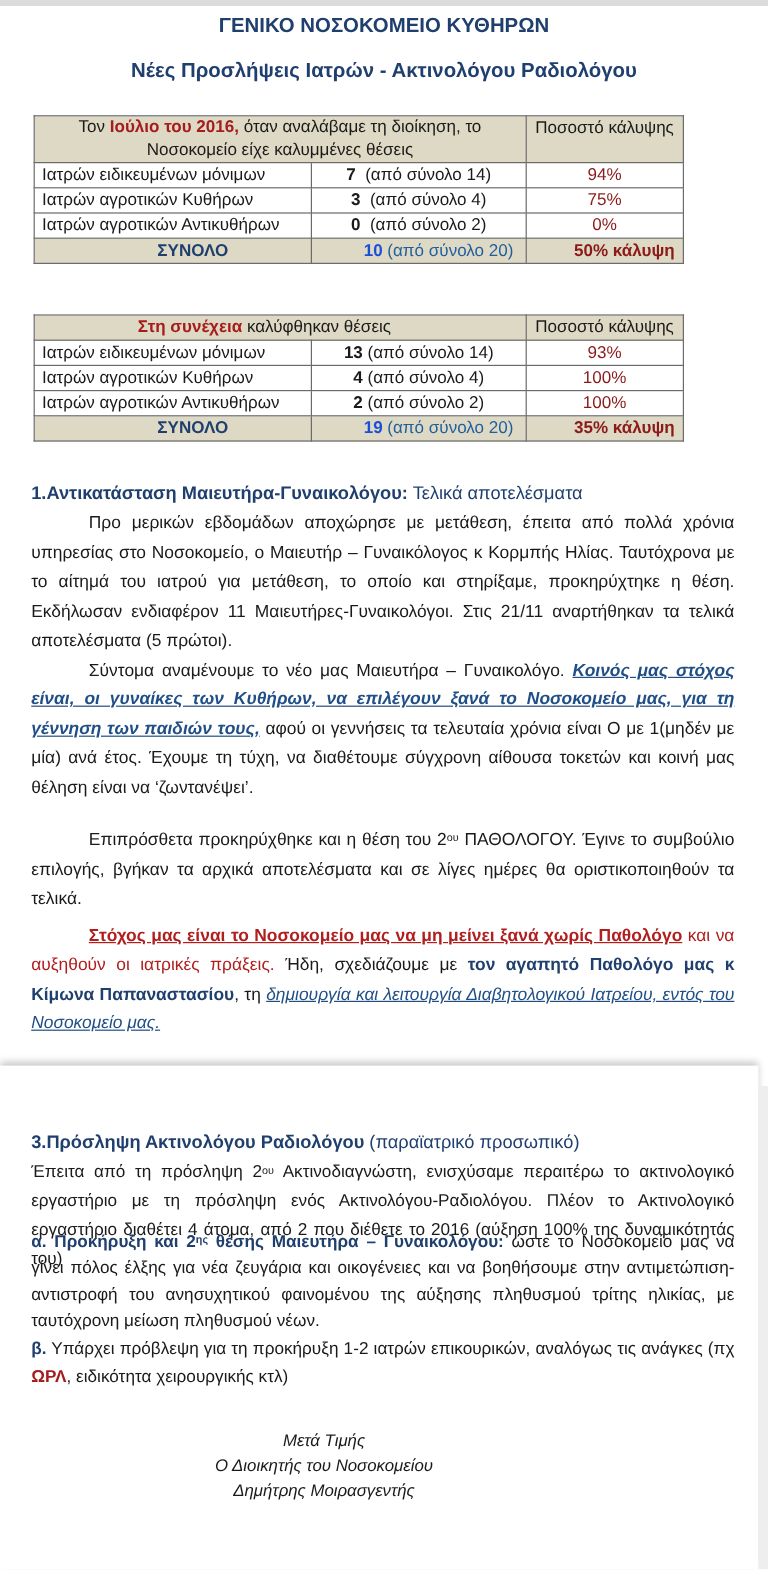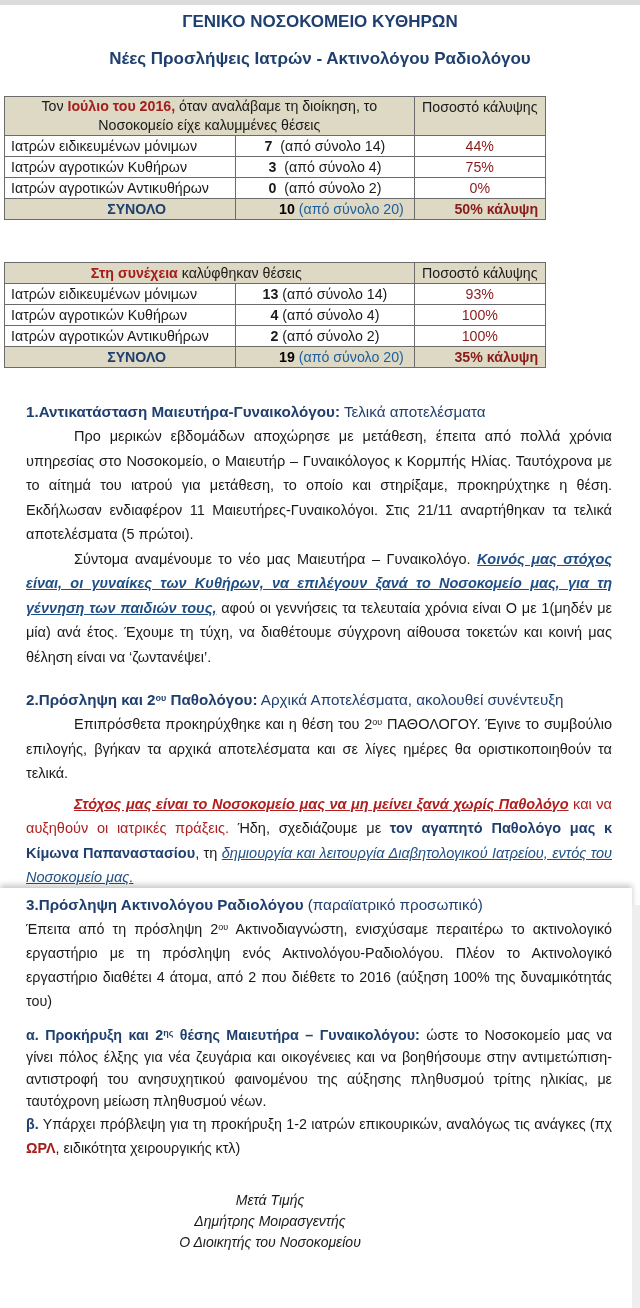--- a/index.html
+++ b/index.html
@@ -1,52 +1,52 @@
 <!DOCTYPE html>
 <html><head>
 <meta charset="utf-8">
 <style>
   html,body{margin:0;padding:0;}
   body{width:640px;height:1308px;background:#ffffff;font-family:"Liberation Sans",sans-serif;color:#1a1a1a;overflow:hidden;position:relative;}
   .topbar{position:absolute;left:0;top:0;width:640px;height:5px;background:#dcdcdc;}
   .title{position:absolute;left:0;width:640px;text-align:center;color:#1f3f6e;font-weight:bold;font-size:17px;}
   .t1{top:12px;}
   .t2{top:49px;}
-  table.cov{position:absolute;left:4px;width:542px;border-collapse:collapse;font-size:14.2px;}
+  table.cov{position:absolute;left:28px;width:542px;border-collapse:collapse;font-size:14.2px;}
   table.cov td{border:1px solid #6b6b6b;padding:0 6px;height:20px;line-height:20px;}
   table.cov tr.hdr td{background:#ddd9c4;}
   table.cov tr.tot td{background:#ddd9c4;padding-left:39px;}
   .c1{width:206px;text-align:left;white-space:nowrap;}
   .c2{width:140px;text-align:center;white-space:nowrap;}
   .c3{width:120px;text-align:center;color:#8b1a1a;}
   .hdrtext{text-align:center;line-height:19px !important;padding-top:1px;}
   .red{color:#a61c1c;font-weight:bold;}
   .bold{font-weight:bold;}
   .tot .c1{text-align:center;color:#1f3f6e;font-weight:bold;}
   .tot .c3{font-weight:bold;color:#8b1a1a;}
   .tot .c2{color:#1f5f9e;}
-  .tot .c2 .num{color:#000000;font-weight:bold;}
+  .tot .c2 .num{color:#1d4ed8;font-weight:bold;}
   #tbl1{top:96px;}
   #tbl2{top:262px;}
   .sec{position:absolute;left:26px;width:586px;font-size:14.5px;line-height:24.5px;text-align:justify;}
   .sec h3{margin:0;font-size:15.2px;color:#1f3f6e;font-weight:bold;line-height:24px;}
   .sec h3 .sub{font-weight:normal;}
   .sec p{margin:0;}
   .ind{text-indent:48px;}
   .ulink{color:#1f4f86;font-style:italic;font-weight:bold;text-decoration:underline;}
   .ulink2{color:#1f4f86;font-style:italic;text-decoration:underline;}
-  .redul{color:#b01e1e;font-style:italic;font-weight:bold;text-decoration:underline;}
+  .redul{color:#b01e1e;font-weight:bold;text-decoration:underline;}
   .redt{color:#b01e1e;}
   .navyb{color:#1f3f6e;font-weight:bold;}
   sup{font-size:9px;vertical-align:top;position:relative;top:-2px;}
   #s1{top:400px;}
   #s2{top:688px;}
   .card{position:absolute;left:0;top:888px;width:632px;height:420px;background:#fff;box-shadow:0 -3px 6px rgba(0,0,0,0.22);}
   .rscroll{position:absolute;right:0;top:905px;width:8px;height:403px;background:#eeeeee;}
-  #s3{top:893px;left:26px;line-height:24px;font-size:14.3px;}
+  #s3{top:941px;left:26px;line-height:24px;font-size:14.3px;}
   #s4{top:1024px;left:26px;line-height:22px;font-size:14.3px;}
   #s4 h3{line-height:22px;}
   .sign{position:absolute;left:6px;width:528px;top:1190px;text-align:center;font-size:14px;line-height:21px;font-style:italic;}
 </style>
 </head>
 <body>
 
 <div class="topbar"></div>
 
 <div class="title t1">ΓΕΝΙΚΟ ΝΟΣΟΚΟΜΕΙΟ ΚΥΘΗΡΩΝ</div>
@@ -54,21 +54,21 @@
 
 <table class="cov" id="tbl1">
   <tbody>
       <tr class="hdr">
     <td colspan="2" class="hdrtext"><span>Τον </span><span class="red">Ιούλιο του 2016,</span><span> όταν αναλάβαμε τη διοίκηση, το Νοσοκομείο είχε καλυμμένες θέσεις</span></td>
     <td class="c3" style="color:#1a1a1a;vertical-align:top;">Ποσοστό κάλυψης</td>
   </tr>
   <tr>
     <td class="c1">Ιατρών ειδικευμένων μόνιμων</td>
     <td class="c2"><span class="bold">7</span>&nbsp; <span>(από σύνολο 14)</span></td>
-    <td class="c3">44%</td>
+    <td class="c3">94%</td>
   </tr>
   <tr>
     <td class="c1">Ιατρών αγροτικών Κυθήρων</td>
     <td class="c2"><span class="bold">3</span>&nbsp; <span>(από σύνολο 4)</span></td>
     <td class="c3">75%</td>
   </tr>
   <tr>
     <td class="c1">Ιατρών αγροτικών Αντικυθήρων</td>
     <td class="c2"><span class="bold">0</span>&nbsp; <span>(από σύνολο 2)</span></td>
     <td class="c3">0%</td>
@@ -110,35 +110,34 @@
 </tbody>
   </table>
 
 <div class="sec" id="s1">
   <h3><span>1.Αντικατάσταση Μαιευτήρα-Γυναικολόγου:</span><span class="sub"> Τελικά αποτελέσματα</span></h3>
   <p class="ind">Προ μερικών εβδομάδων αποχώρησε με μετάθεση, έπειτα από πολλά χρόνια υπηρεσίας στο Νοσοκομείο, ο Μαιευτήρ – Γυναικόλογος κ Κορμπής Ηλίας. Ταυτόχρονα με το αίτημά του ιατρού για μετάθεση, το οποίο και στηρίξαμε, προκηρύχτηκε η θέση. Εκδήλωσαν ενδιαφέρον 11 Μαιευτήρες-Γυναικολόγοι. Στις 21/11 αναρτήθηκαν τα τελικά αποτελέσματα (5 πρώτοι).</p>
   <p class="ind"><span>Σύντομα αναμένουμε το νέο μας Μαιευτήρα – Γυναικολόγο. </span><span class="ulink">Κοινός μας στόχος είναι, οι γυναίκες των Κυθήρων, να επιλέγουν ξανά το Νοσοκομείο μας, για τη γέννηση των παιδιών τους,</span><span> αφού οι γεννήσεις τα τελευταία χρόνια είναι Ο με 1(μηδέν με μία) ανά έτος. Έχουμε τη τύχη, να διαθέτουμε σύγχρονη αίθουσα τοκετών και κοινή μας θέληση είναι να ‘ζωντανέψει’.</span></p>
 </div>
 
 <div class="sec" id="s2">
-  <h3><span>2.Πρόσληψη και 2</span><sup>ου</sup><span> Παθολόγου:</span><span class="sub"> Αρχικά Αποτελέσματα, ακολουθεί συνέντευξη</span></h3>
   <p class="ind"><span>Επιπρόσθετα προκηρύχθηκε και η θέση του 2</span><sup>ου</sup><span> ΠΑΘΟΛΟΓΟΥ. Έγινε το συμβούλιο επιλογής, βγήκαν τα αρχικά αποτελέσματα και σε λίγες ημέρες θα οριστικοποιηθούν τα τελικά.</span></p>
   <p class="ind" style="margin-top:6px;"><span class="redul">Στόχος μας είναι το Νοσοκομείο μας να μη μείνει ξανά χωρίς Παθολόγο</span><span class="redt"> και να αυξηθούν οι ιατρικές πράξεις.</span><span> Ήδη, σχεδιάζουμε με </span><span class="navyb">τον αγαπητό  Παθολόγο μας κ Κίμωνα Παπαναστασίου</span><span>, τη </span><span class="ulink2">δημιουργία και λειτουργία Διαβητολογικού Ιατρείου, εντός του Νοσοκομείο μας.</span></p>
 </div>
 
 <div class="card"></div>
 <div class="rscroll"></div>
 
 <div class="sec" id="s3">
   <h3><span>3.Πρόσληψη Ακτινολόγου Ραδιολόγου</span><span class="sub"> (παραϊατρικό προσωπικό)</span></h3>
   <p><span>Έπειτα από τη πρόσληψη 2</span><sup>ου</sup><span> Ακτινοδιαγνώστη, ενισχύσαμε περαιτέρω το ακτινολογικό εργαστήριο με τη πρόσληψη ενός Ακτινολόγου-Ραδιολόγου. Πλέον το Ακτινολογικό εργαστήριο διαθέτει 4 άτομα, από 2 που διέθετε το 2016 (αύξηση 100% της δυναμικότητάς του)</span></p>
 </div>
 
 <div class="sec" id="s4">
   <p><span class="navyb">α. Προκήρυξη και 2</span><sup class="navyb">ης</sup><span class="navyb">  θέσης Μαιευτήρα – Γυναικολόγου:</span><span> ώστε το Νοσοκομείο μας να γίνει πόλος έλξης για νέα ζευγάρια και οικογένειες και να βοηθήσουμε στην αντιμετώπιση-αντιστροφή του ανησυχητικού φαινομένου της αύξησης πληθυσμού τρίτης ηλικίας, με ταυτόχρονη μείωση πληθυσμού νέων.</span></p>
   <p style="line-height:24px;"><span class="navyb">β.</span><span> Υπάρχει πρόβλεψη για τη προκήρυξη 1-2 ιατρών επικουρικών, αναλόγως τις ανάγκες (πχ </span><span class="red">ΩΡΛ</span><span>, ειδικότητα χειρουργικής κτλ)</span></p>
 </div>
 
 <div class="sign">
   <div>Μετά Τιμής</div>
+  <div>Ο Διοικητής του Νοσοκομείου</div>
   <div>Δημήτρης Μοιρασγεντής</div>
-  <div>Ο Διοικητής του Νοσοκομείου</div>
 </div>
 
 </body></html>

